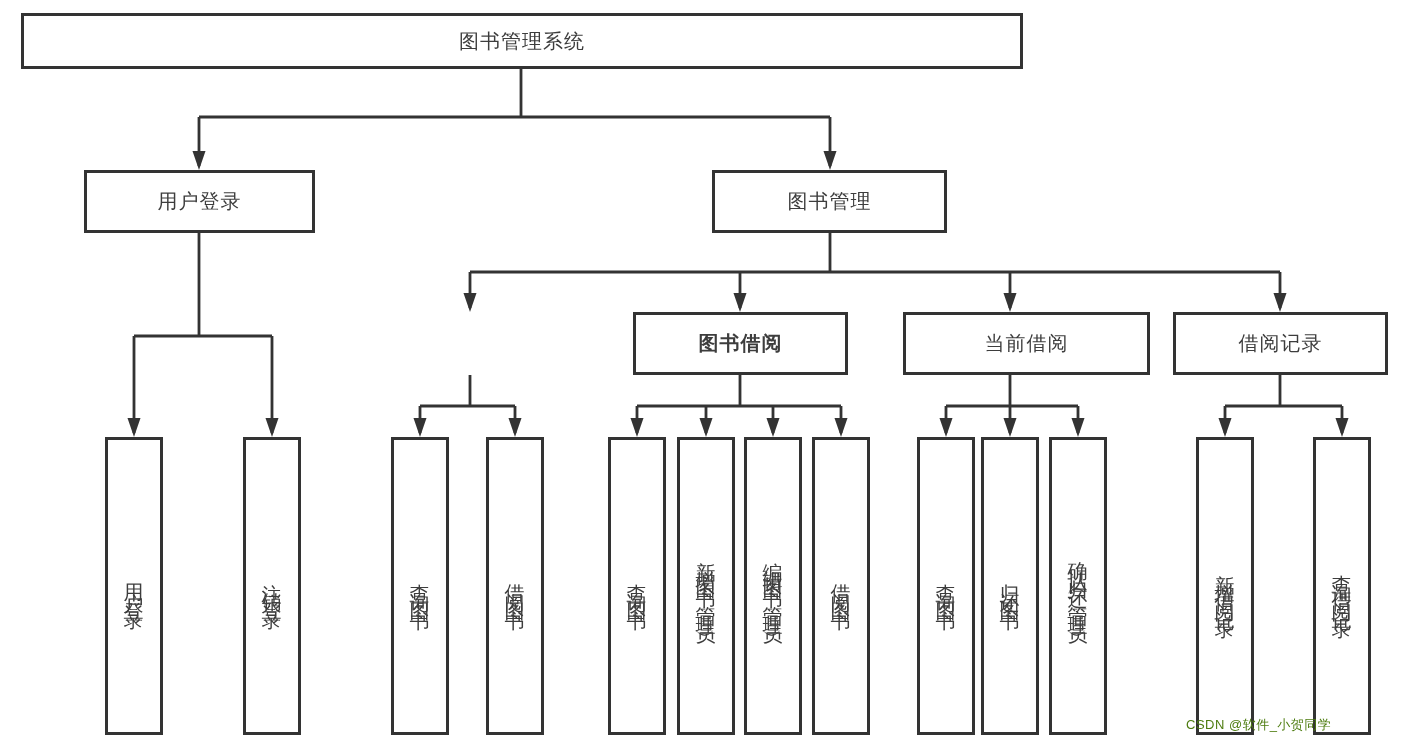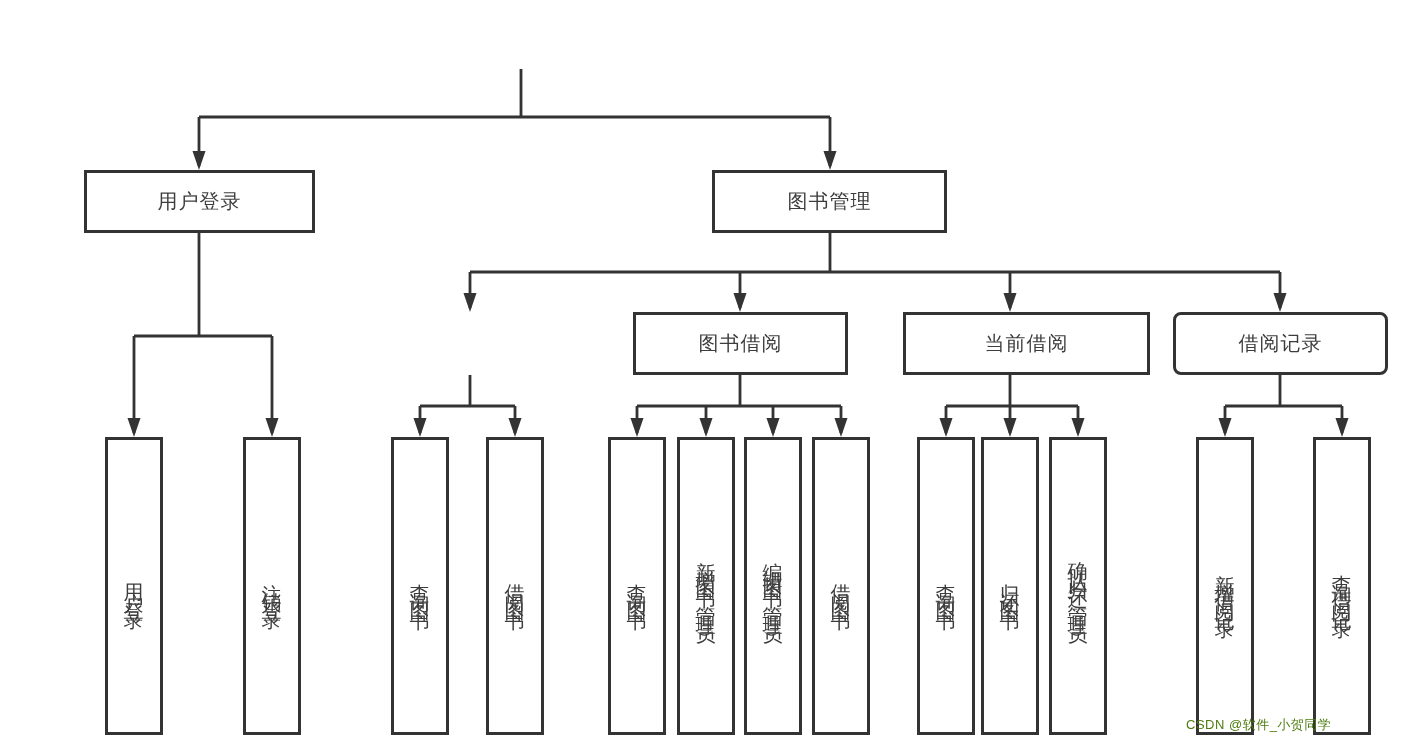--- a/index.html
+++ b/index.html
@@ -107,27 +107,28 @@
       <polygon points="766.5,418 779.5,418 773,437"></polygon>
       <polygon points="834.5,418 847.5,418 841,437"></polygon>
       <polygon points="939.5,418 952.5,418 946,437"></polygon>
       <polygon points="1003.5,418 1016.5,418 1010,437"></polygon>
       <polygon points="1071.5,418 1084.5,418 1078,437"></polygon>
       <polygon points="1218.5,418 1231.5,418 1225,437"></polygon>
       <polygon points="1335.5,418 1348.5,418 1342,437"></polygon>
     </g>
   </svg>
 
+  <div class="node h" style="left:21px; top:13px; width:1002px; height:56px;">图书管理系统</div>
 
   <div class="node h" style="left:84px; top:170px; width:231px; height:63px;">用户登录</div>
   <div class="node h" style="left:712px; top:170px; width:235px; height:63px;">图书管理</div>
 
-  <div class="node h" style="left:633px; top:312px; width:215px; height:63px;">图书借阅</div>
+  <div class="node h" style="left:633px; top:312px; width:215px; height:63px;font-weight:bold;">图书借阅</div>
   <div class="node h" style="left:903px; top:312px; width:247px; height:63px;">当前借阅</div>
-  <div class="node h" style="left:1173px; top:312px; width:215px; height:63px;border-radius:8px;">借阅记录</div>
+  <div class="node h" style="left:1173px; top:312px; width:215px; height:63px;">借阅记录</div>
 
   <div class="node v" style="left:105px;">用户登录</div>
   <div class="node v" style="left:243px;">注销登录</div>
 
   <div class="node v" style="left:391px;">查询图书</div>
   <div class="node v" style="left:486px;">借阅图书</div>
 
   <div class="node v" style="left:608px;">查询图书</div>
   <div class="node v" style="left:677px;">新增图书（管理员）</div>
   <div class="node v" style="left:744px;">编辑图书（管理员）</div>

